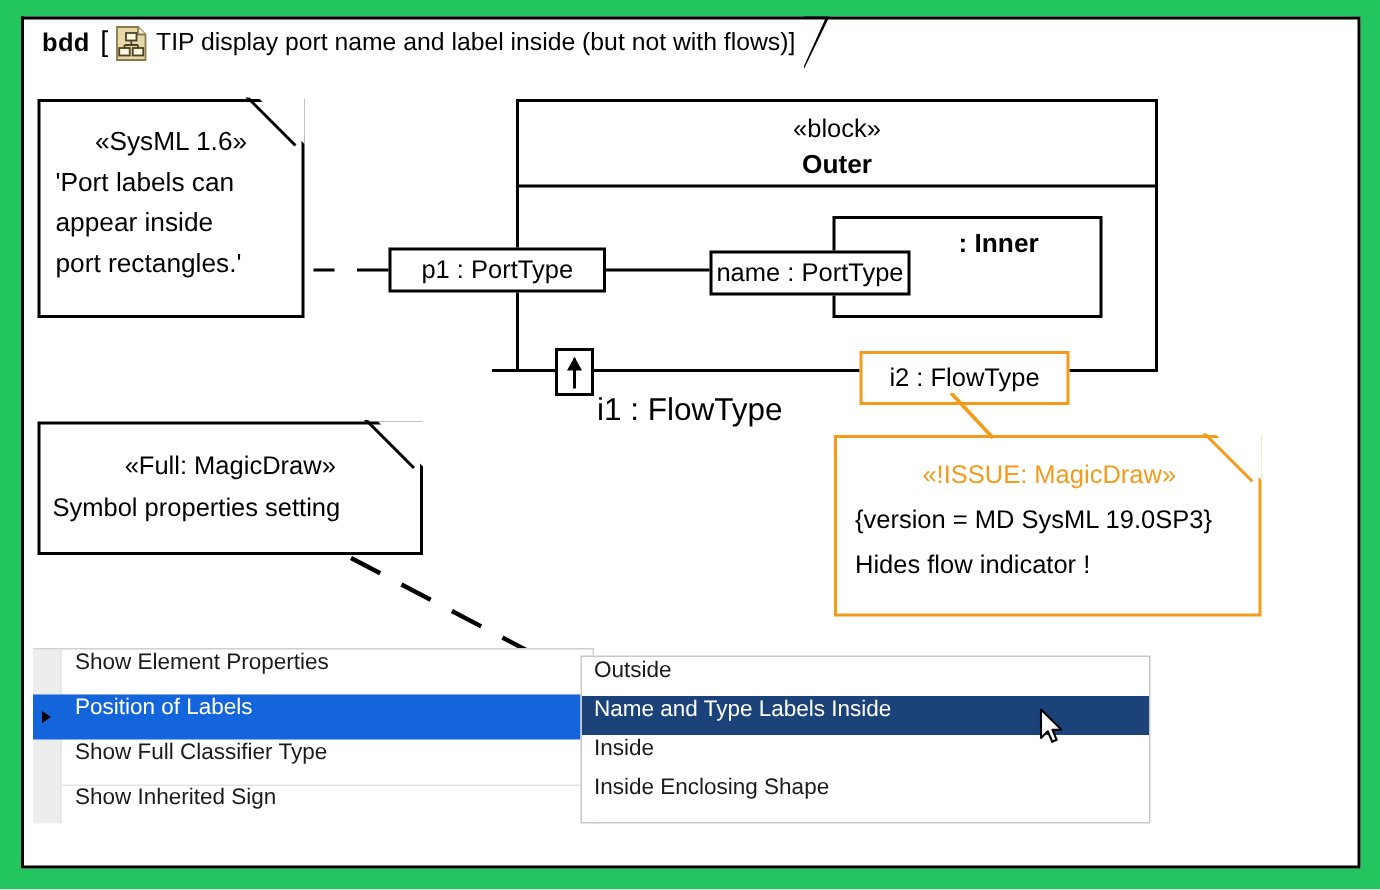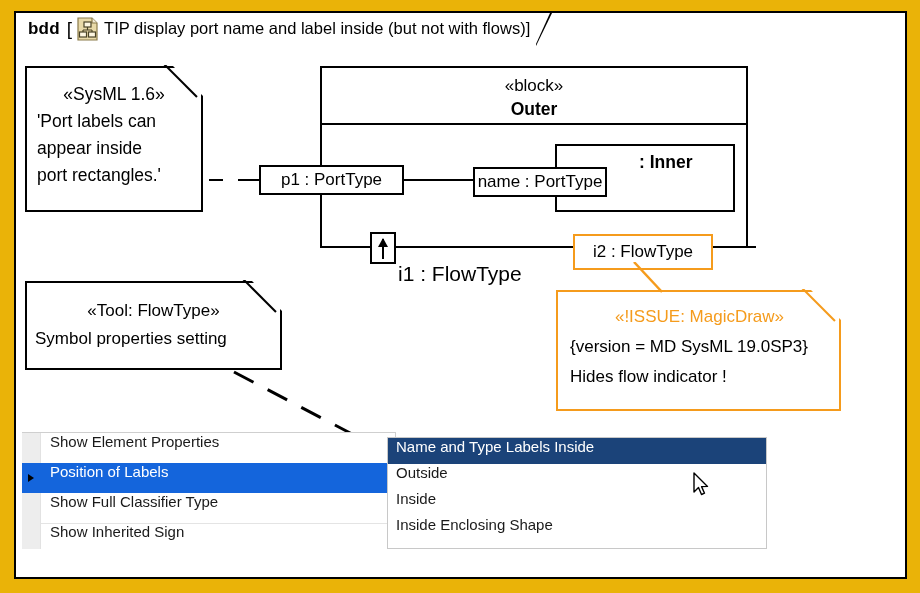--- a/index.html
+++ b/index.html
@@ -5,21 +5,21 @@
   html, body {
     margin: 0;
     padding: 0;
     background: #ffffff;
     font-family: "Liberation Sans", sans-serif;
   }
   #screenshot {
     position: relative;
     width: 920px;
     height: 593px;
-    background: #eab308;
+    background: #22c55e;
     overflow: hidden;
   }
 
   
   .frame {
     position: absolute;
     left: 14px; top: 11px;
     width: 893px; height: 568px;
     border: 2px solid #000;
     box-sizing: border-box;
@@ -165,21 +165,21 @@
   .orange-leader {
     position: absolute;
     left: 632px; top: 262px;
     width: 50px; height: 32px;
     z-index: 4;
   }
 
   
   .outer-block {
     position: absolute;
-    left: 320px; top: 66px;
+    left: 344px; top: 66px;
     width: 428px; height: 182px;
     box-sizing: border-box;
     border: 2px solid #000;
     background: #fff;
     z-index: 1;
   }
   .outer-header {
     height: 57px;
     border-bottom: 2px solid #000;
     box-sizing: border-box;
@@ -390,21 +390,21 @@
     <div class="note-line">'Port labels can</div>
     <div class="note-line">appear inside</div>
     <div class="note-line">port rectangles.'</div>
   </div>
   <div class="stub-h" style="left:209px; top:179px; width:14px;"></div>
   <div class="stub-h" style="left:238px; top:179px; width:22px;"></div>
 
   <div class="note" id="note-tool">
     <span class="fold-cut"></span>
     <span class="fold-line"></span>
-    <div class="note-line center">«Tool: FlowType»</div>
+    <div class="note-line center">«Full: MagicDraw»</div>
     <div class="note-line">Symbol properties setting</div>
   </div>
 
   <div class="dashed-leader">
     <svg width="125" height="68" viewBox="0 0 125 68">
       <line x1="2" y1="2" x2="120" y2="64" stroke="#000" stroke-width="3" stroke-dasharray="22,16"></line>
     </svg>
   </div>
 
   <div class="outer-block">
@@ -466,25 +466,25 @@
     <div class="menu-item">
       <span>Show Full Classifier Type</span>
     </div>
     <div class="menu-sep" style="top:90px;"></div>
     <div class="menu-item">
       <span>Show Inherited Sign</span>
     </div>
   </div>
 
   <div class="menu" id="menu-sub">
+    <div class="menu-item">
+      <span>Outside</span>
+    </div>
     <div class="menu-item sel">
       <span>Name and Type Labels Inside</span>
-    </div>
-    <div class="menu-item">
-      <span>Outside</span>
     </div>
     <div class="menu-item">
       <span>Inside</span>
     </div>
     <div class="menu-item">
       <span>Inside Enclosing Shape</span>
     </div>
   </div>
 
   <div class="cursor">

